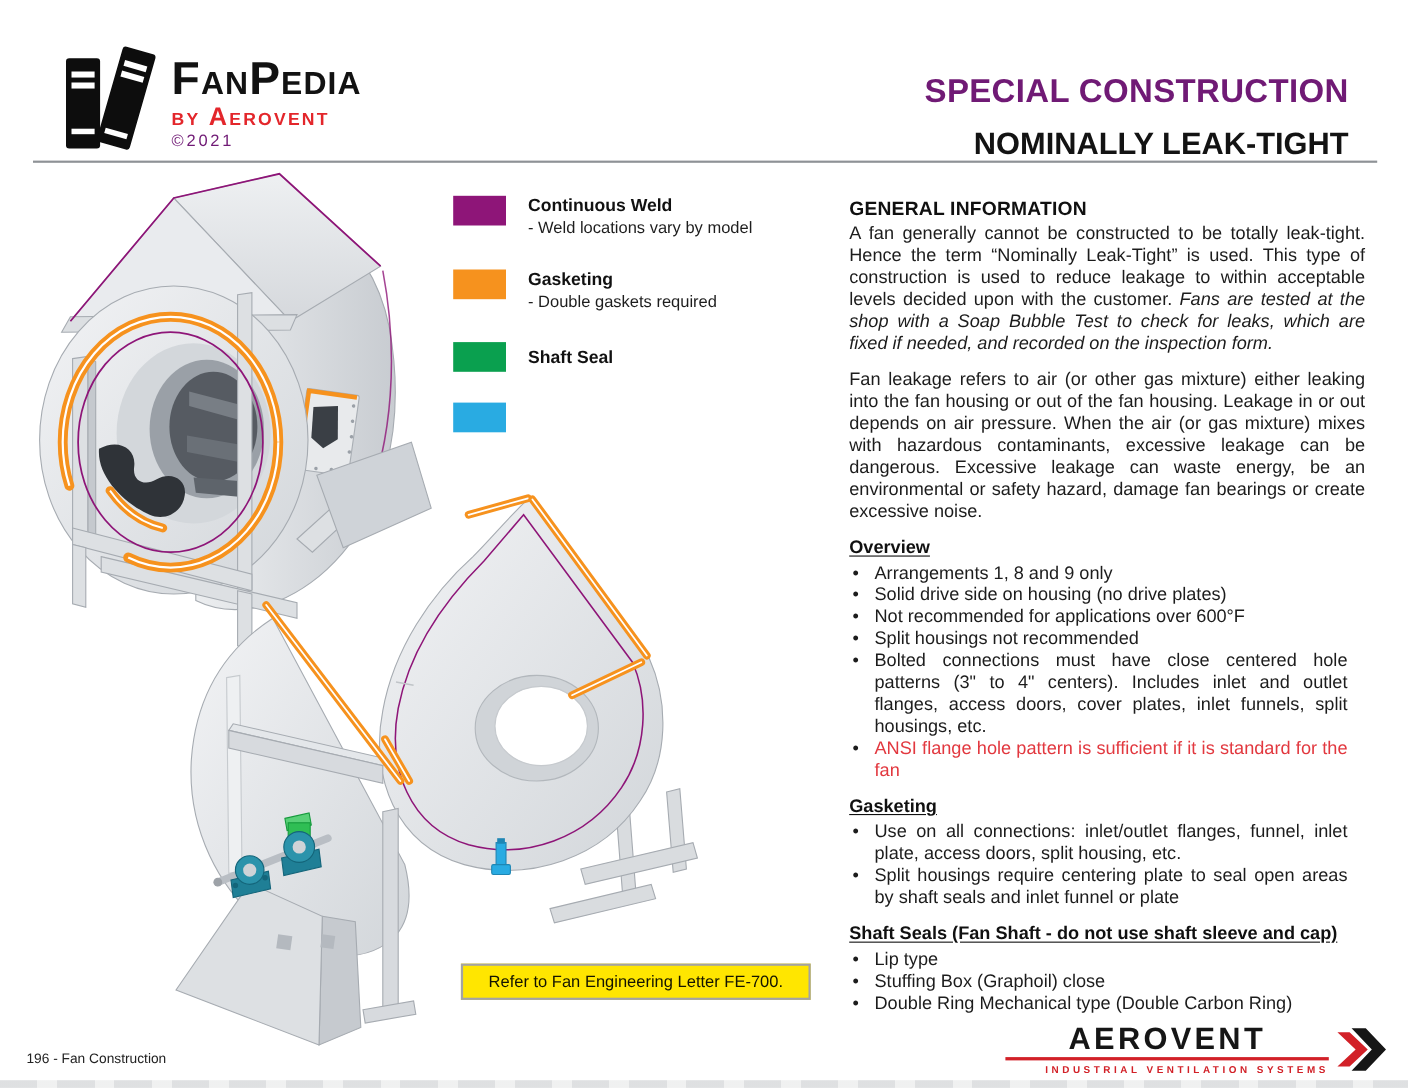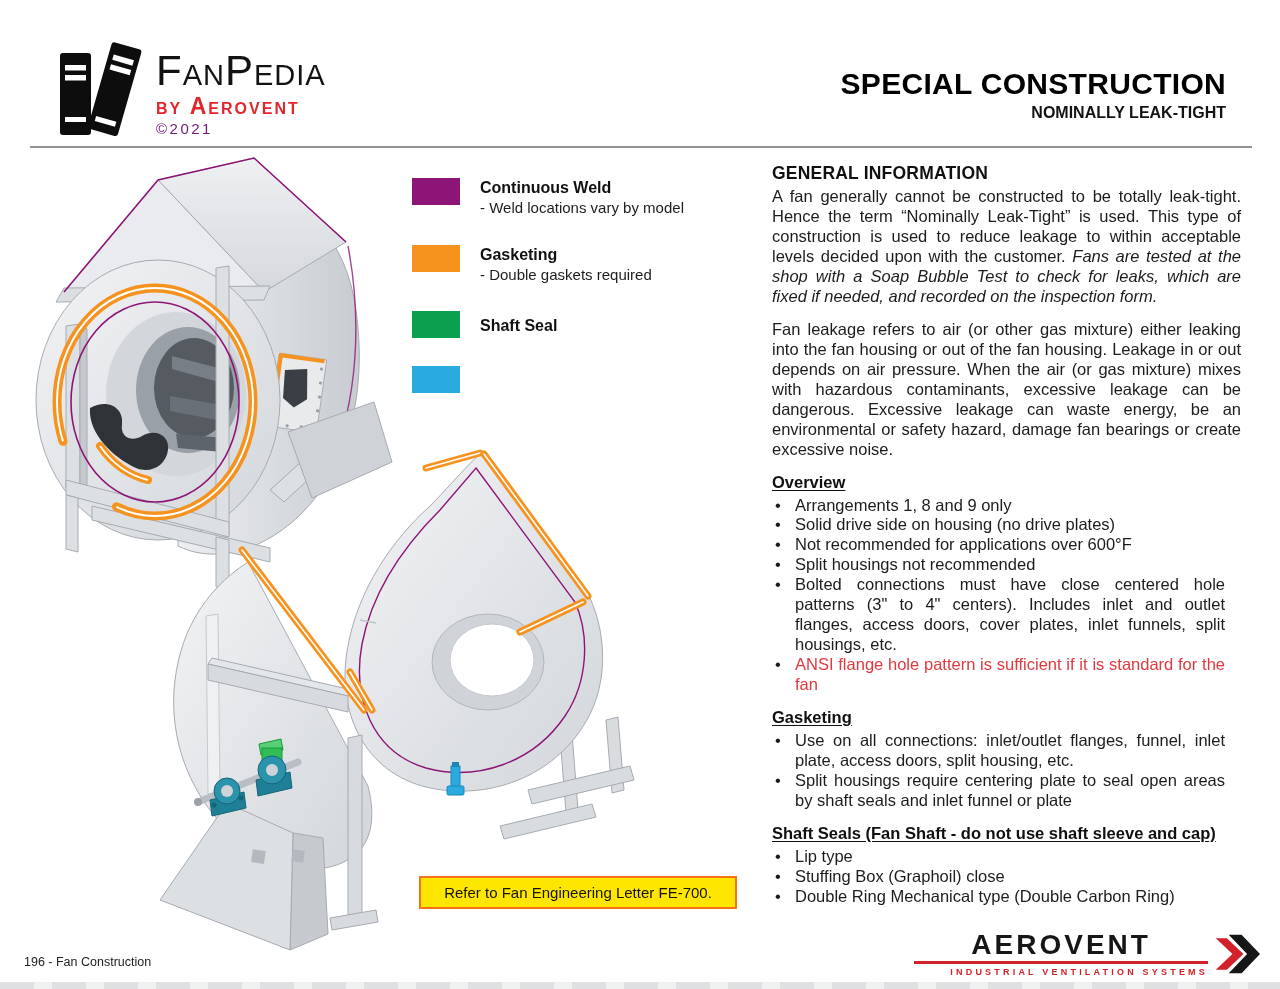--- a/index.html
+++ b/index.html
@@ -2,54 +2,54 @@
 <html><head>
 <meta charset="utf-8">
 <style>
   html,body{margin:0;padding:0;background:#fff;}
   .page{position:relative;width:1280px;height:989px;background:#ffffff;overflow:hidden;
         font-family:"Liberation Sans","DejaVu Sans",sans-serif;color:#1c1c1c;}
 
   
   .logo-icon{position:absolute;left:52px;top:40px;}
   .wordmark{position:absolute;left:156px;top:50px;line-height:1;}
-  .wm-title{font-size:42px;font-weight:normal;font-variant:small-caps;letter-spacing:1px;color:#121212;}
+  .wm-title{font-size:42px;font-weight:bold;font-variant:small-caps;letter-spacing:1px;color:#121212;}
   .wm-by{font-size:23px;font-weight:bold;font-variant:small-caps;letter-spacing:2px;color:#e3262b;margin-top:3px;}
   .wm-cp{font-size:15px;color:#701a75;letter-spacing:2.5px;margin-top:3px;}
   .head-titles{position:absolute;right:54px;top:68px;text-align:right;line-height:1.08;}
-  .ht1{font-size:30px;font-weight:bold;color:#000000;letter-spacing:.3px;}
-  .ht2{font-size:16px;font-weight:bold;color:#131313;margin-top:4px;}
+  .ht1{font-size:30px;font-weight:bold;color:#701a75;letter-spacing:.3px;}
+  .ht2{font-size:28px;font-weight:bold;color:#131313;margin-top:16px;}
   .header-rule{position:absolute;left:30px;right:28px;top:146px;height:2px;background:#8e9296;}
 
   
   .legend-item{position:absolute;left:412px;display:flex;}
   .swatch{width:48px;height:27px;flex:none;}
   .leg-text{margin-left:20px;line-height:19px;}
   .leg-label{font-size:16px;font-weight:bold;color:#111;}
   .leg-note{font-size:15px;color:#1d1d1d;margin-top:1px;}
   .pad-label{padding-top:5px;}
   .sw-weld{background:#8E1578;} .sw-gasket{background:#F6921E;}
   .sw-seal{background:#0AA04F;} .sw-drain{background:#29ABE2;}
 
   
   .rcol{position:absolute;left:772px;top:163px;width:469px;font-size:16.5px;line-height:1.21;}
-  .gen-h{font-size:17.5px;font-weight:bold;letter-spacing:.2px;margin:0 0 3px 0;color:#101010;}
+  .gen-h{font-size:17.5px;font-weight:bold;letter-spacing:.2px;margin:16px 0 3px 0;color:#101010;}
   .rcol p{margin:0 0 13px 0;text-align:justify;}
   .ital{font-style:italic;}
   .sec-h{font-weight:bold;text-decoration:underline;text-underline-offset:2px;margin:0 0 3px 0;color:#101010;}
   .blist{margin:0 16px 13px 0;}
   .b{display:flex;}
   .b .dot{flex:none;width:20px;padding-left:3px;}
   .b .dot::before{content:"\2022";}
   .b .tx{flex:1;text-align:justify;}
   .red-text .tx{color:#E2383F;}
 
   
   .note-box{position:absolute;left:419px;top:876px;width:314px;height:29px;background:#FFE600;
-            border:2px solid #f97316;display:flex;align-items:center;justify-content:center;
+            border:2px solid #a3a3a3;display:flex;align-items:center;justify-content:center;
             font-size:15px;color:#141400;}
 
   
   .page-label{position:absolute;left:24px;top:955px;font-size:12.5px;color:#222;}
   .brand{position:absolute;right:20px;top:931px;display:flex;align-items:center;}
   .brand-text{text-align:center;}
   .bt1{font-size:28px;font-weight:bold;letter-spacing:3px;color:#161616;line-height:1;}
   .bt-line{height:3px;background:#D22128;margin:2px 0 3px 0;}
   .bt2{font-size:9px;font-weight:bold;letter-spacing:3.2px;color:#D22128;padding-left:36px;}
   .chev{margin-left:6px;}

